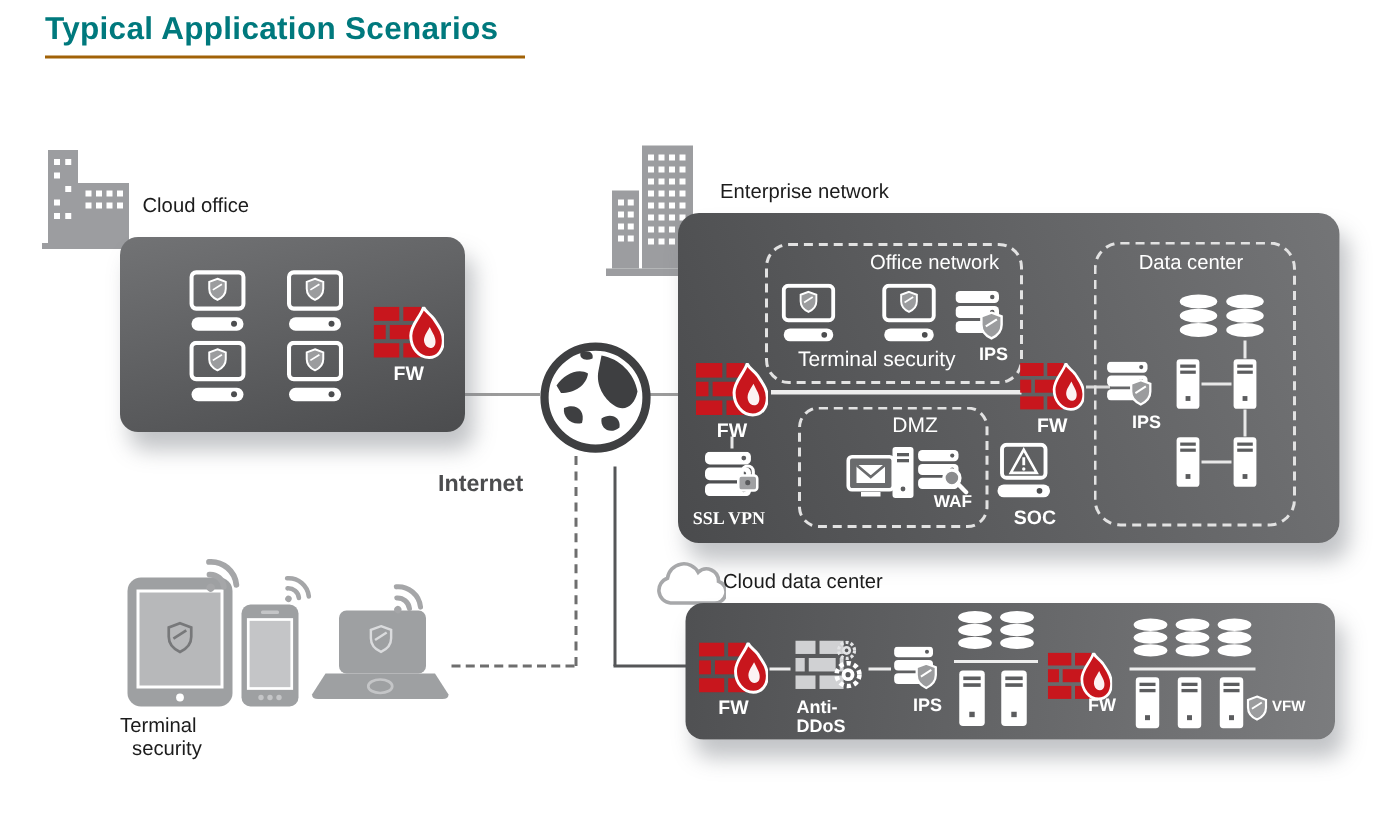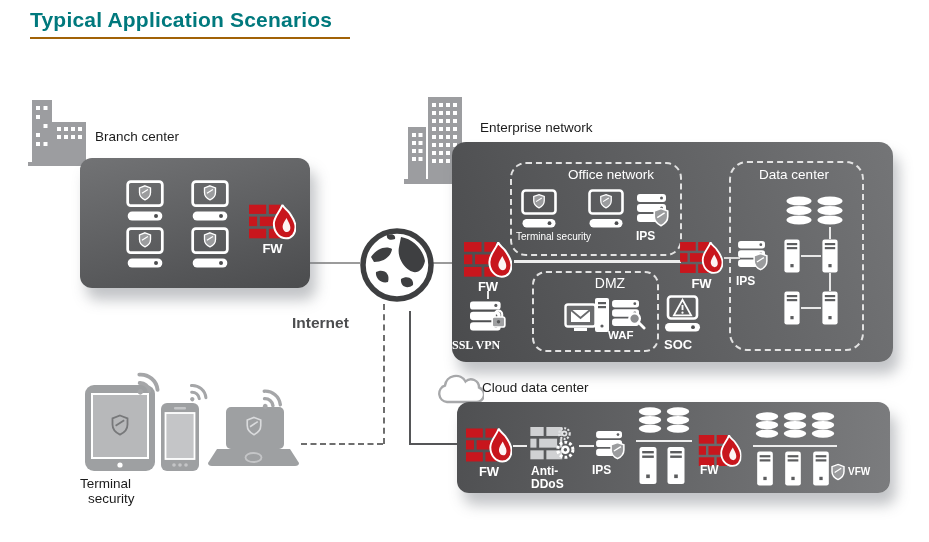--- a/index.html
+++ b/index.html
@@ -3,21 +3,21 @@
 <meta charset="utf-8">
 <style>
   html,body{margin:0;padding:0;background:#fff;}
   .canvas{position:relative;width:929px;height:542px;background:#fff;overflow:hidden;
           font-family:"Liberation Sans",sans-serif;}
   .abs{position:absolute;}
   .title{font-size:21px;font-weight:bold;color:#00797D;border-bottom:2px solid #a16207;
          padding:0 18px 5px 0;letter-spacing:.2px;}
   .lbl-dark{font-size:13.5px;color:#1C1C1C;}
   .lbl-white{font-size:13.5px;color:#FFF;}
-  .ico-lbl{font-size:12px;font-weight:bold;color:#FFF;text-align:left;}
+  .ico-lbl{font-size:12px;font-weight:bold;color:#FFF;text-align:right;}
   .fw-lbl{font-size:13px;font-weight:bold;color:#FFF;text-align:center;}
   .internet-lbl{font-size:15.5px;font-weight:bold;color:#4C4D4F;}
   .panel{border-radius:12px;box-shadow:6px 12px 14px rgba(120,125,130,.45);}
   .branch-box{background:linear-gradient(165deg,#727375 0%,#4B4C4E 100%);}
   .ent-box{background:linear-gradient(250deg,#747577 0%,#4A4B4D 100%);border-radius:14px;}
   .cloud-box{background:linear-gradient(95deg,#4F5052 0%,#7B7C7E 100%);}
   .dbox{border:2px dashed #E2E2E2;border-radius:16px;}
   .hl{height:0;border-top:2px solid #9B9B9B;}
   .hl-w{height:0;border-top:3px solid #EDEDED;}
   .hl-w2{height:0;border-top:2.5px solid #EDEDED;}
@@ -150,21 +150,21 @@
         <rect x="40" y="31" width="4" height="4"></rect>
         <rect x="47" y="31" width="4" height="4"></rect>
         <rect x="54" y="31" width="4" height="4"></rect>
       <rect x="33" y="39" width="4" height="4"></rect>
         <rect x="40" y="39" width="4" height="4"></rect>
         <rect x="47" y="39" width="4" height="4"></rect>
         <rect x="54" y="39" width="4" height="4"></rect>
     </g>
     <rect x="4" y="66" width="62" height="4" fill="#9C9DA0"></rect>
   </svg>
-  <div class="abs lbl-dark" style="left:95px;top:129px;">Branch center</div>
+  <div class="abs lbl-dark" style="left:95px;top:129px;">Cloud office</div>
 
   <div class="abs panel branch-box" style="left:80px;top:158px;width:230px;height:130px;"></div>
   <svg class="abs" style="left:126px;top:180px;color:#fff;" width="38" height="42" viewBox="0 0 36 40">
       <use href="#sym-pc"></use>
     </svg>
   <svg class="abs" style="left:191px;top:180px;color:#fff;" width="38" height="42" viewBox="0 0 36 40">
       <use href="#sym-pc"></use>
     </svg>
   <svg class="abs" style="left:126px;top:227px;color:#fff;" width="38" height="42" viewBox="0 0 36 40">
       <use href="#sym-pc"></use>
@@ -236,28 +236,28 @@
         <rect x="42" y="66" width="4" height="4"></rect>
         <rect x="49" y="66" width="4" height="4"></rect>
     </g>
     <rect x="0" y="86" width="66" height="5" fill="#9C9DA0"></rect>
   </svg>
   <div class="abs lbl-dark" style="left:480px;top:120px;">Enterprise network</div>
 
   <div class="abs panel ent-box" style="left:452px;top:142px;width:441px;height:220px;"></div>
 
   <div class="abs dbox" style="left:510px;top:162px;width:168px;height:90px;"></div>
-  <div class="abs lbl-white" style="left:552px;top:167px;width:118px;text-align:center;">Office network</div>
+  <div class="abs lbl-white" style="left:580px;top:167px;width:118px;text-align:left;">Office network</div>
   <svg class="abs" style="left:521px;top:189px;color:#fff;" width="36" height="40" viewBox="0 0 36 40">
       <use href="#sym-pc"></use>
     </svg>
   <svg class="abs" style="left:588px;top:189px;color:#fff;" width="36" height="40" viewBox="0 0 36 40">
       <use href="#sym-pc"></use>
     </svg>
-  <div class="abs" style="left:516px;top:231px;font-size:10px;color:#fff;">Terminal security</div>
+  <div class="abs" style="left:532px;top:231px;font-size:14px;color:#fff;">Terminal security</div>
   <svg class="abs" style="left:637px;top:194px;color:#fff;" width="34" height="36" viewBox="0 0 34 36">
     <use href="#sym-stack" x="0" y="0" width="30" height="28"></use>
     <use href="#sym-shield-fill" x="15" y="13" width="18" height="20"></use>
   </svg>
   <div class="abs ico-lbl" style="left:636px;top:229px;width:36px;">IPS</div>
 
   <div class="abs hl-w" style="left:514px;top:260px;width:167px;"></div>
   <svg class="abs" style="left:464px;top:242px;color:#C8161D;" width="48" height="37" viewBox="0 0 52 40">
       <use href="#sym-fw"></use>
     </svg>

